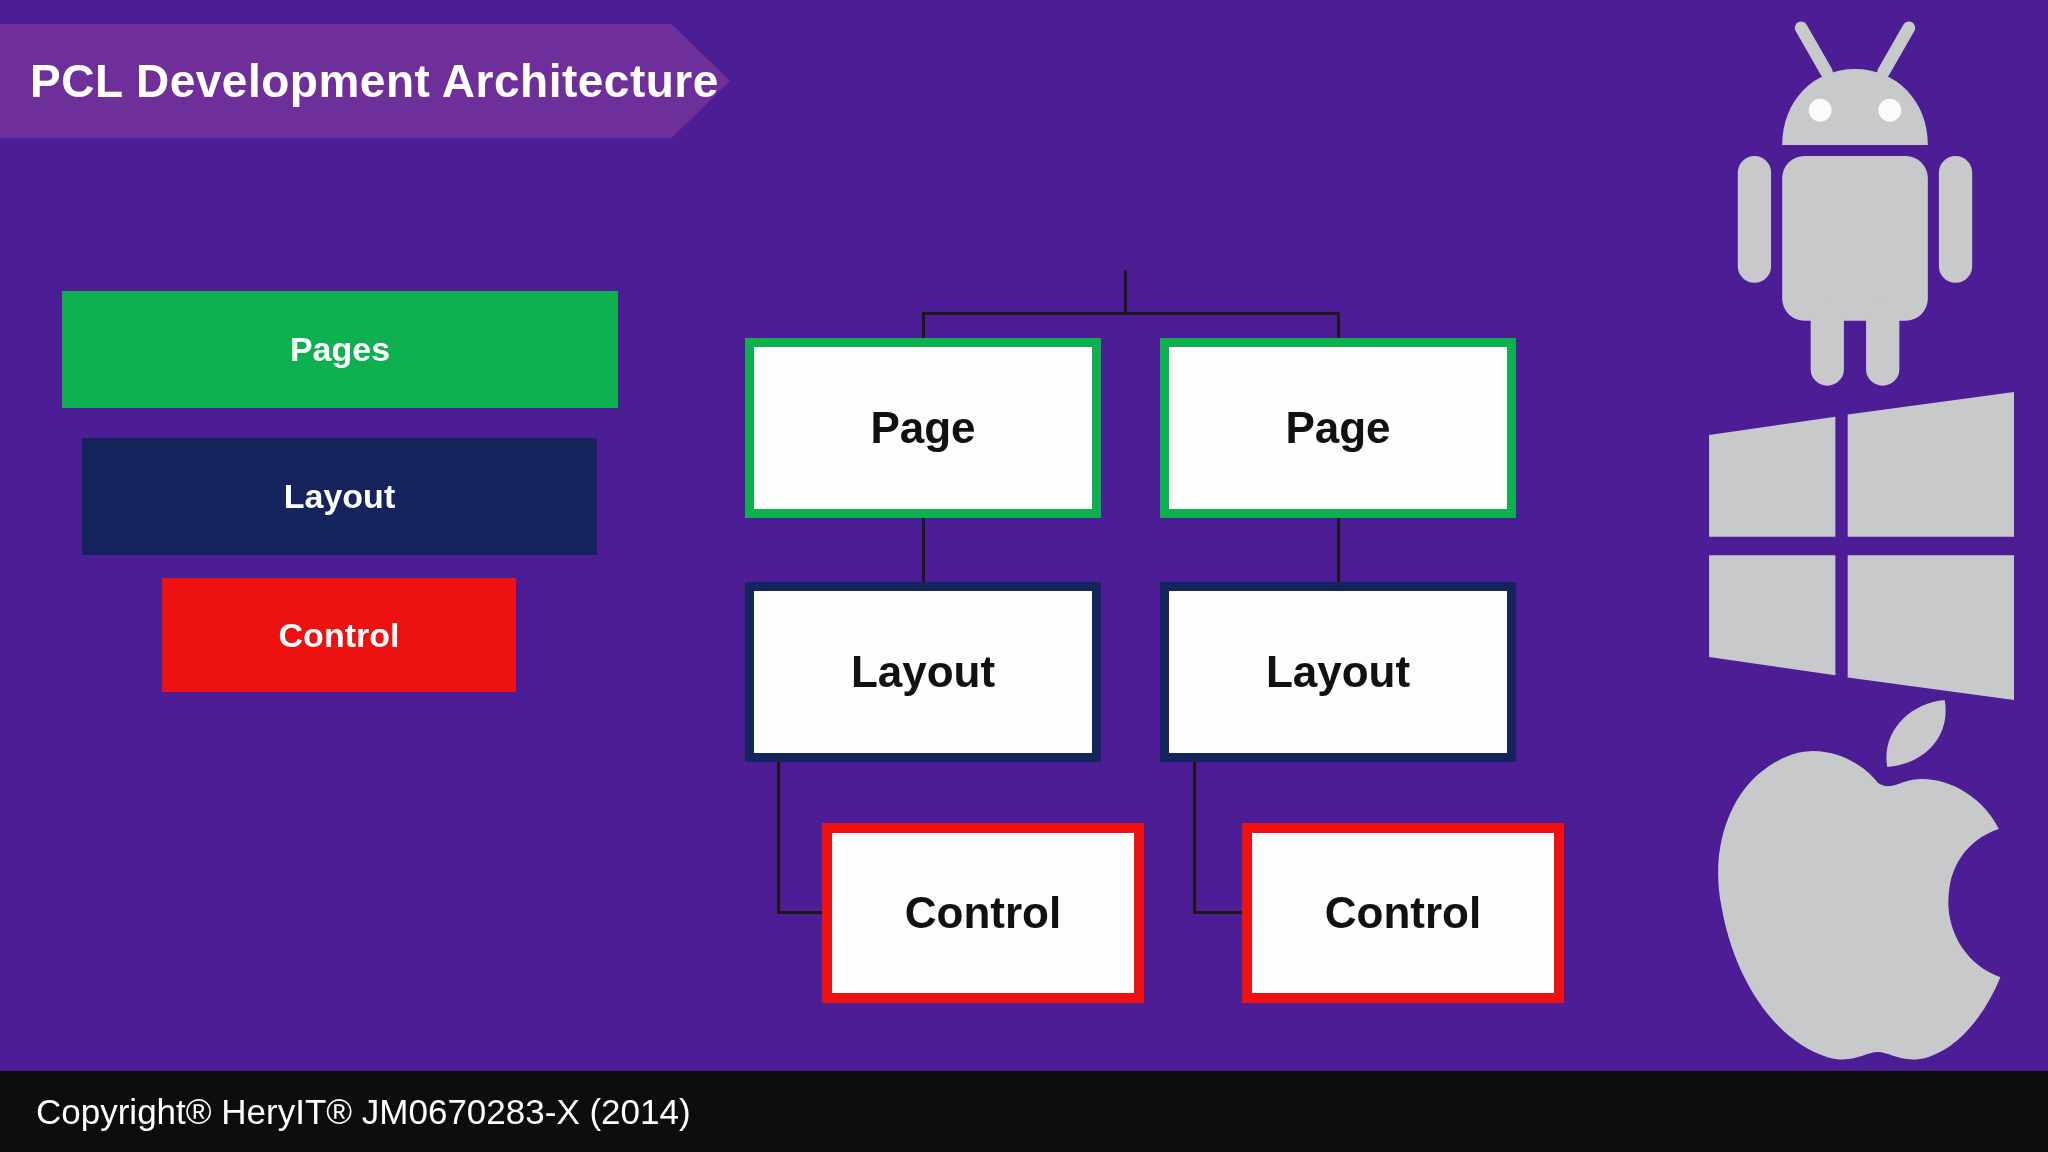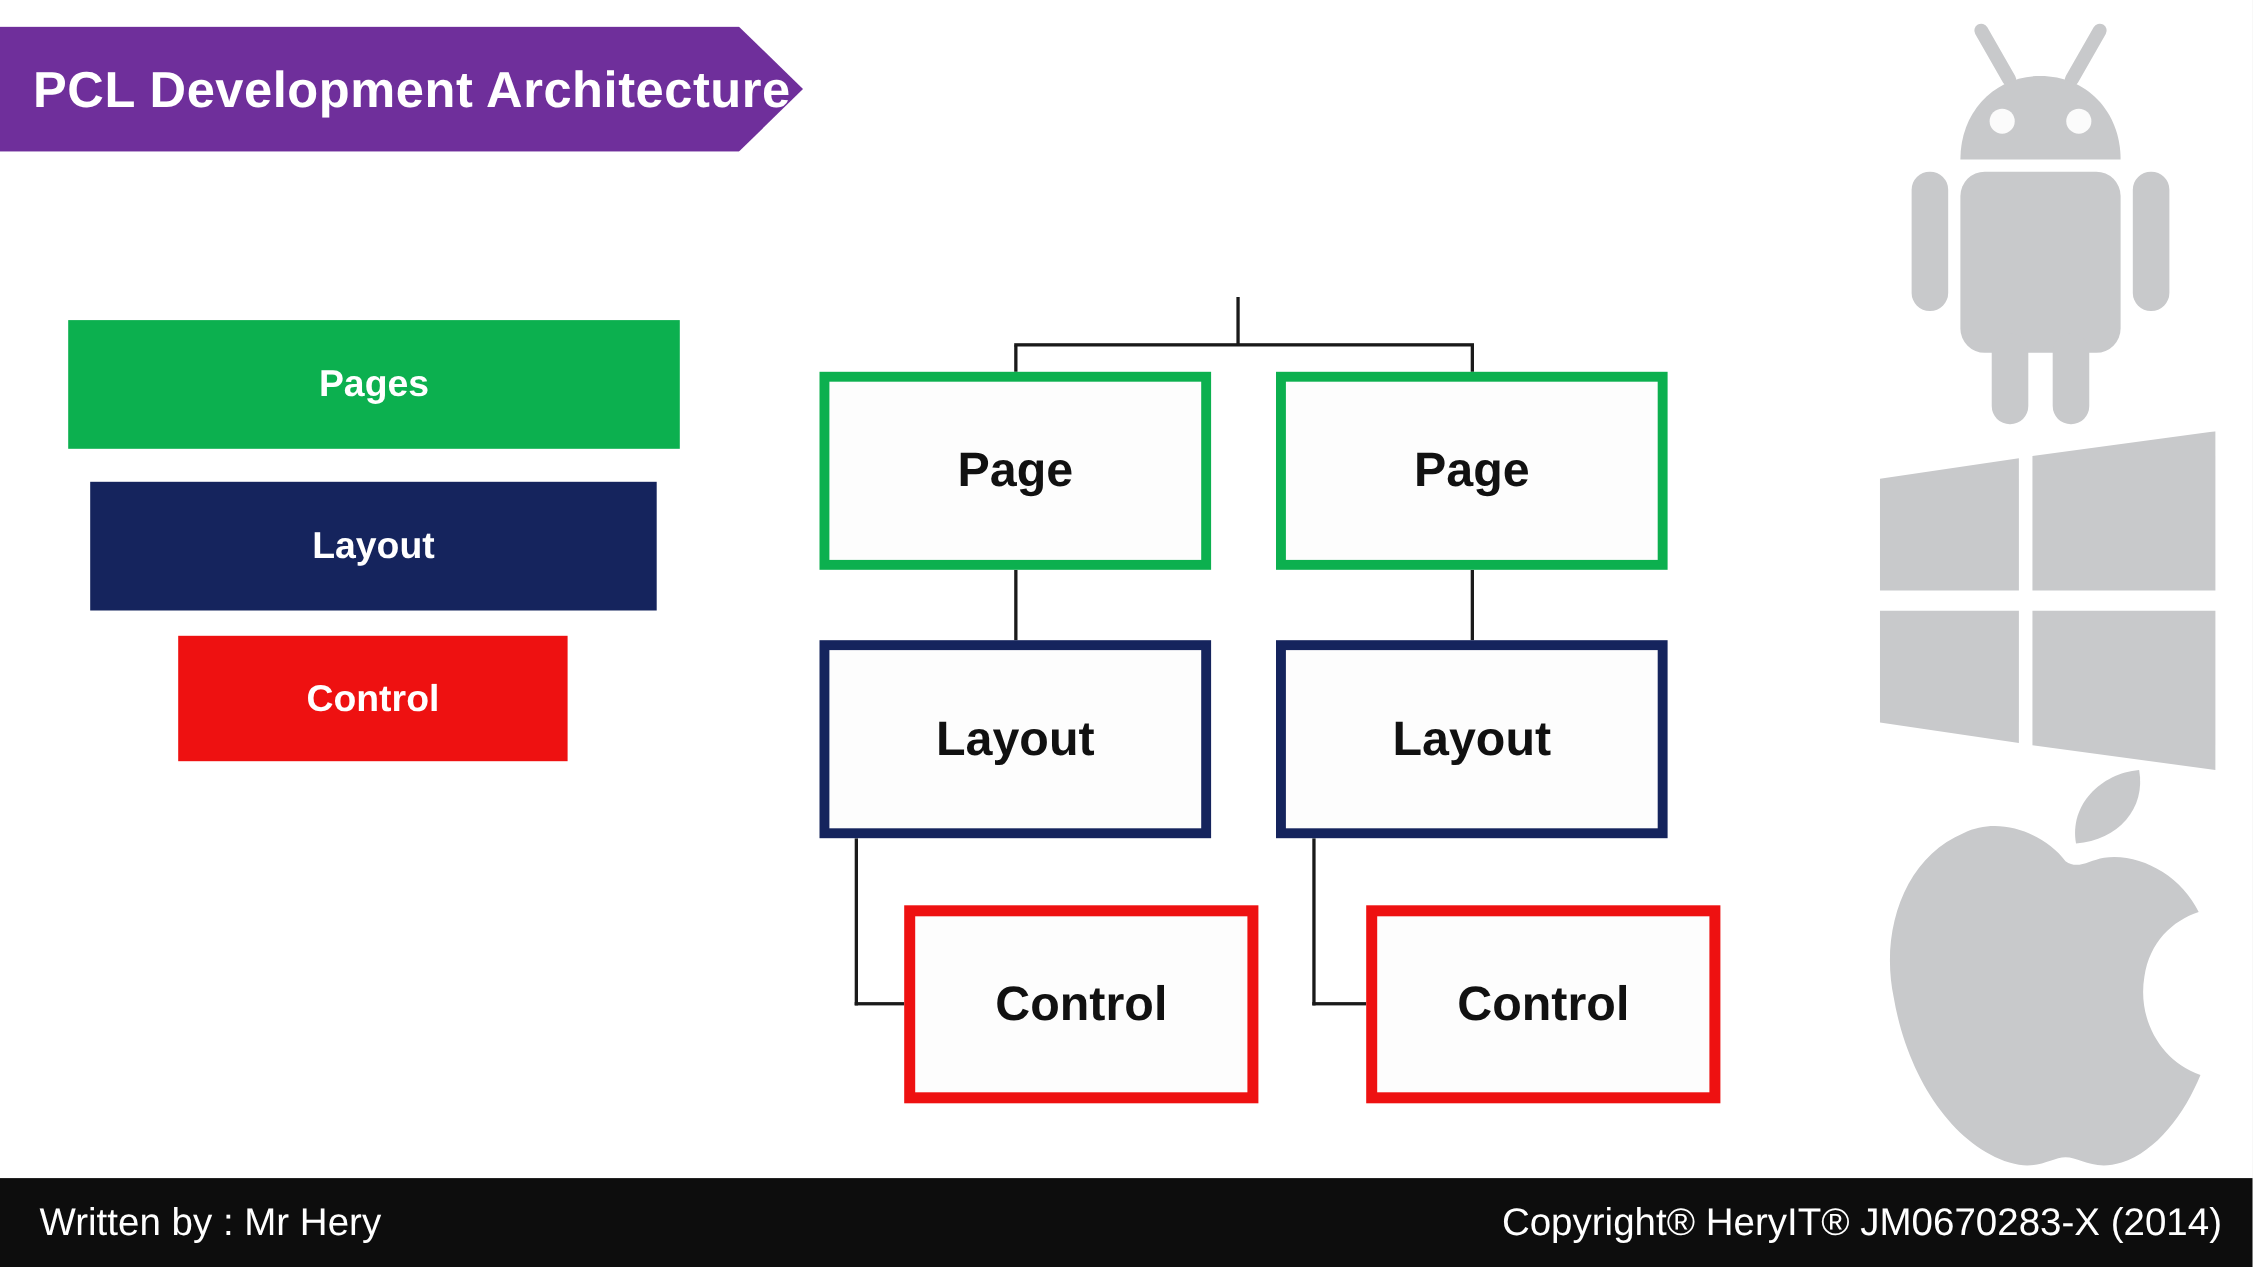--- a/index.html
+++ b/index.html
@@ -52,21 +52,21 @@
 
   
   .footer{position:absolute;left:0;top:1071px;width:2048px;height:81px;
     display:flex;align-items:center;justify-content:space-between;box-sizing:border-box;
     padding:0 28px 0 36px;}
   .footer span{color:#ffffff;font-size:35px;}
 </style>
 </head>
 <body>
 
-<div id="stage" style="background-color: #ffffff;">
+<div id="stage" style="background-color: #4c1d95;">
 
   <div class="banner" style="background-color: rgb(111, 47, 155);">
     <div class="banner-title">PCL Development Architecture</div>
   </div>
 
   <div class="legend-bar legend-pages" style="background-color: rgb(12, 176, 79);">
     <span>Pages</span>
   </div>
   <div class="legend-bar legend-layout" style="background-color: rgb(21, 36, 93);">
     <span>Layout</span>
@@ -149,17 +149,16 @@
                  C80,108.8 88,98 92.5,87
                  C81,83 74.5,71 76.5,59
                  C78,49 84.5,43 92,40.5
                  C87,30 75,23.5 65,25
                  C60.5,25.8 57.5,28.5 54,26 Z"></path>
       </g>
     </svg>
   </div>
 
   <div class="footer" style="background-color: rgb(13, 13, 13);">
-    <span>Written by : Mr Hery</span>
     <span>Copyright® HeryIT® JM0670283-X (2014)</span>
   </div>
 
 </div>
 
 </body></html>

